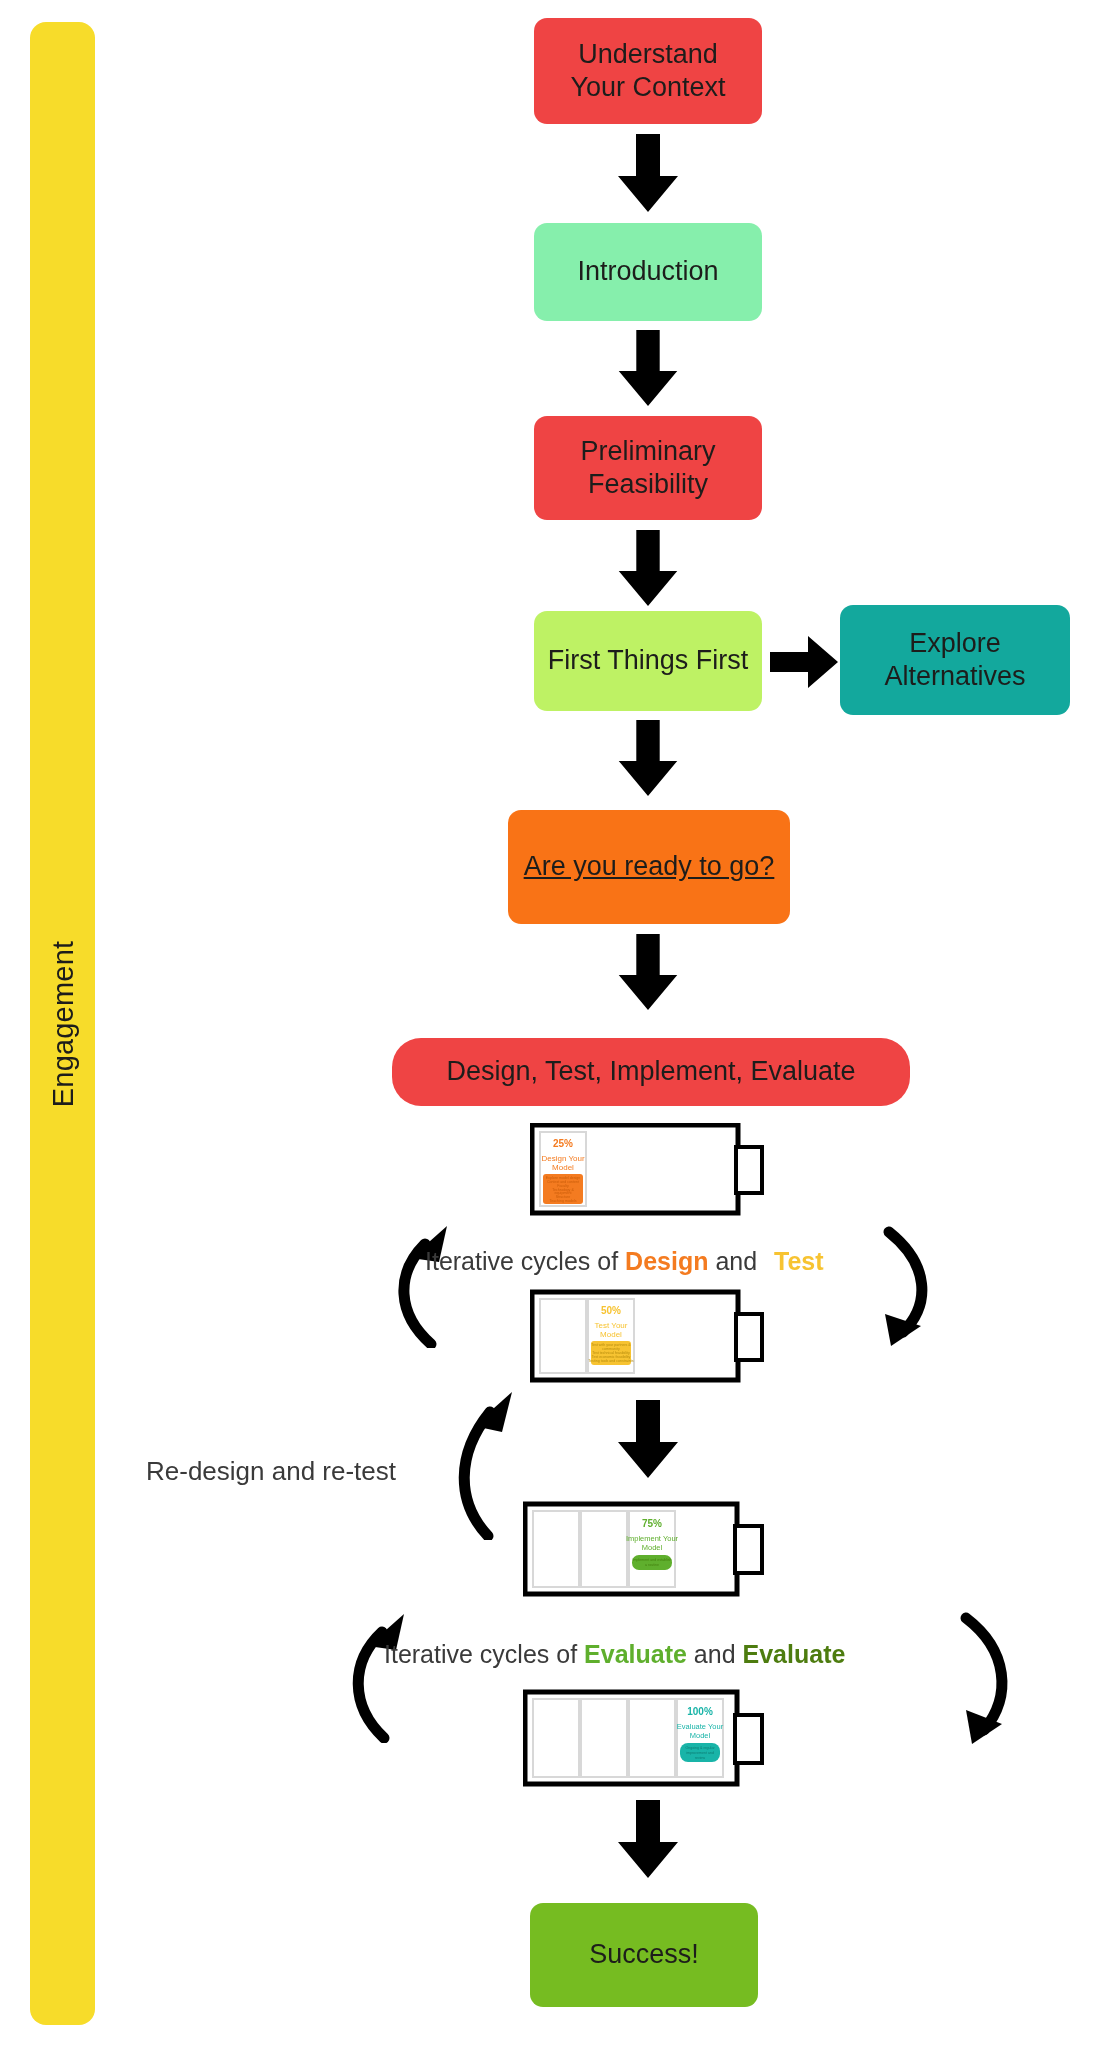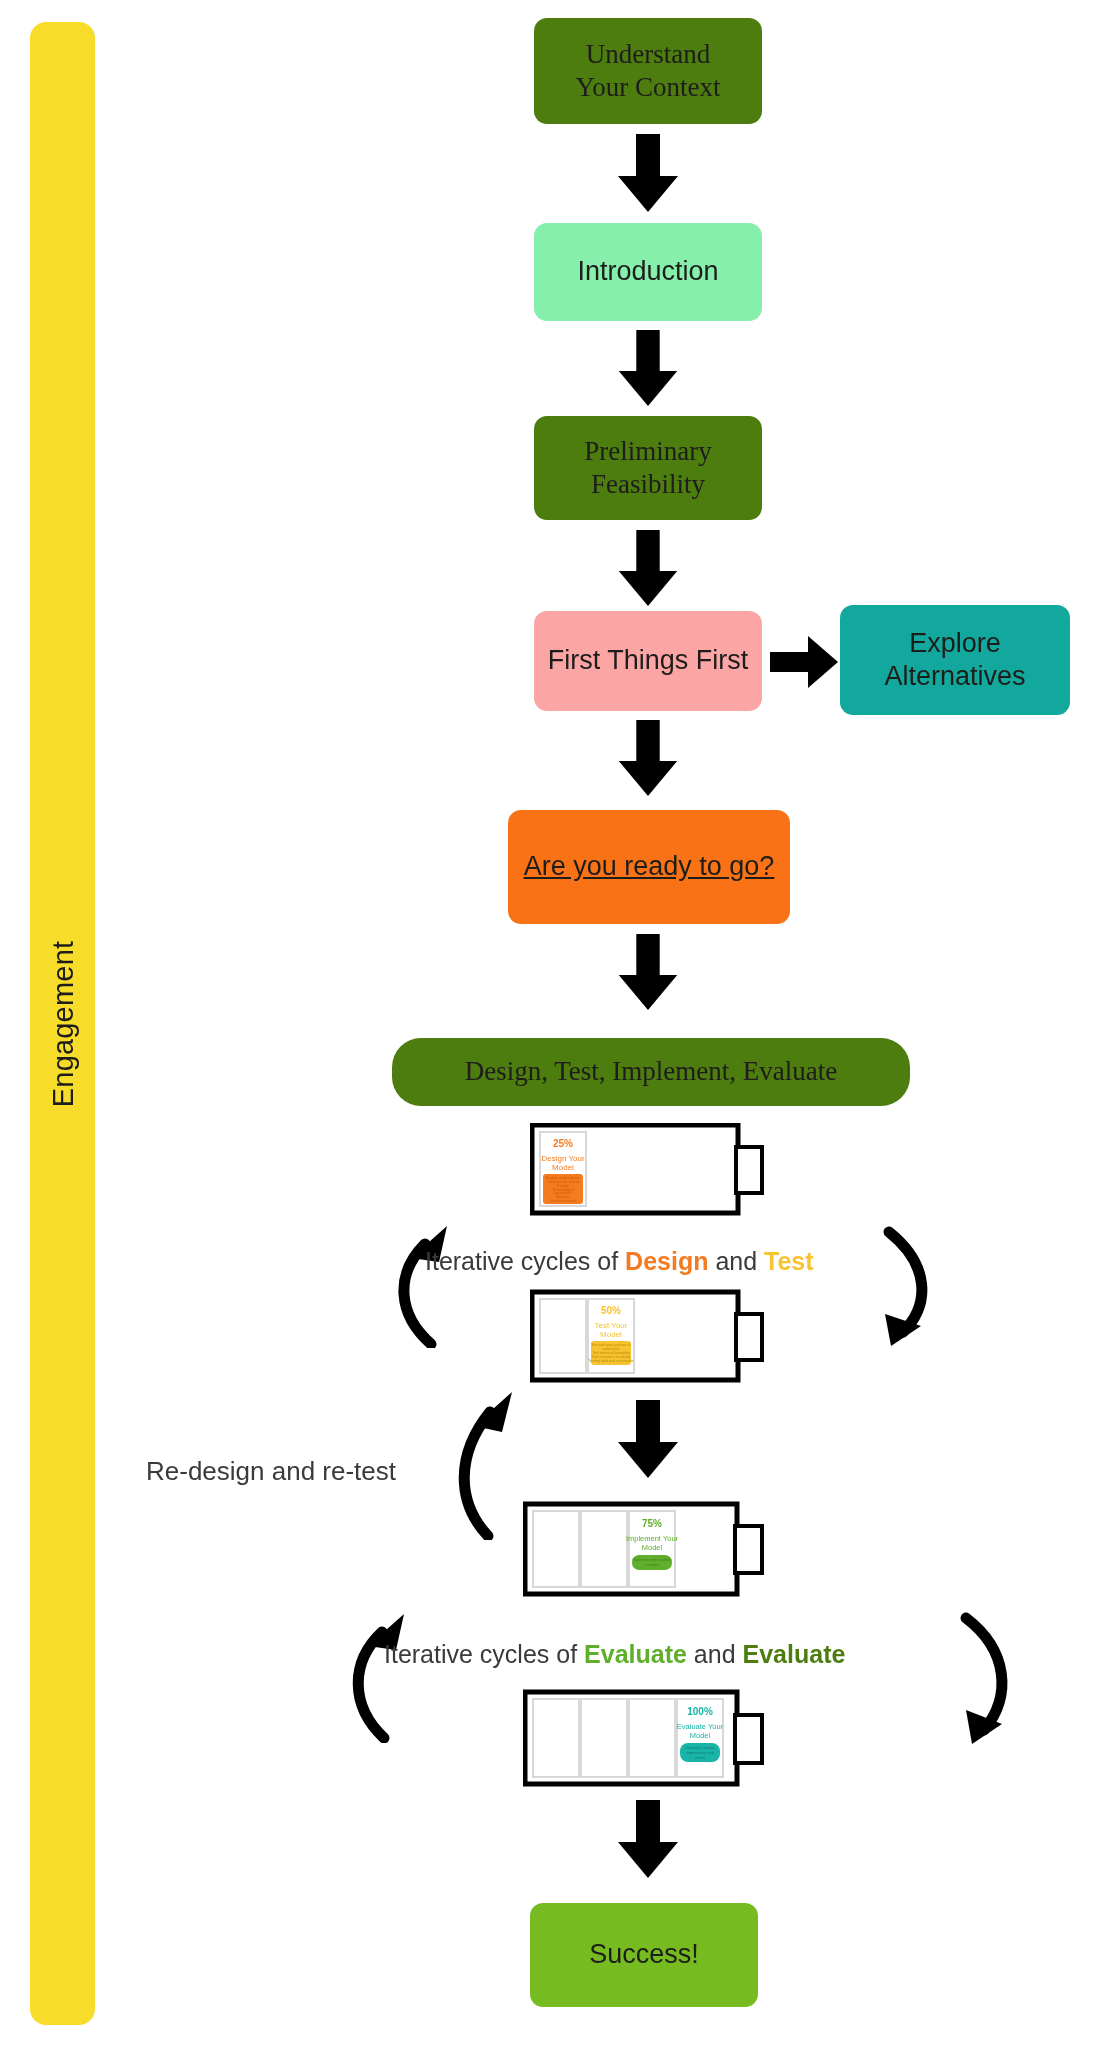--- a/index.html
+++ b/index.html
@@ -35,23 +35,23 @@
     display: flex;
     align-items: center;
     justify-content: center;
     text-align: center;
     border-radius: 13px;
     color: #1d1d1b;
     font-size: 27px;
     line-height: 1.24;
     padding: 4px 10px;
   }
-  .node.grey  { background: #4d7c0f; font-family: Liberation Serif, serif; }
+  .node.grey  { background: #ef4444; }
   .node.aqua  { background: #86efac; }
-  .node.sky   { background: #fca5a5; text-align: right; }
+  .node.sky   { background: #bef264; text-align: right; }
   .node.teal  { background: #13A89D; }
   .node.blue  { background: #f97316; text-decoration: underline; }
   .node.green { background: #76BC21; }
   .node.wide  { border-radius: 29px; }
 
   
   .arrow-down { position: absolute; }
   .arrow-right { position: absolute; }
 
   
@@ -59,21 +59,21 @@
 
   
   .caption {
     position: absolute;
     font-size: 25px;
     color: #3a3a3a;
     white-space: nowrap;
   }
   .caption b { font-weight: bold; }
   .w-design    { color: #F47B20; }
-  .w-test      { color: #F7C331; }
+  .w-test      { color: #F7C331; margin-left: 10px; }
   .w-implement { color: #5FAF2D; }
   .w-evaluate  { color: #4d7c0f; }
 
   .curve { position: absolute; }
 </style>
 </head>
 <body>
 
 <div id="stage">
 

